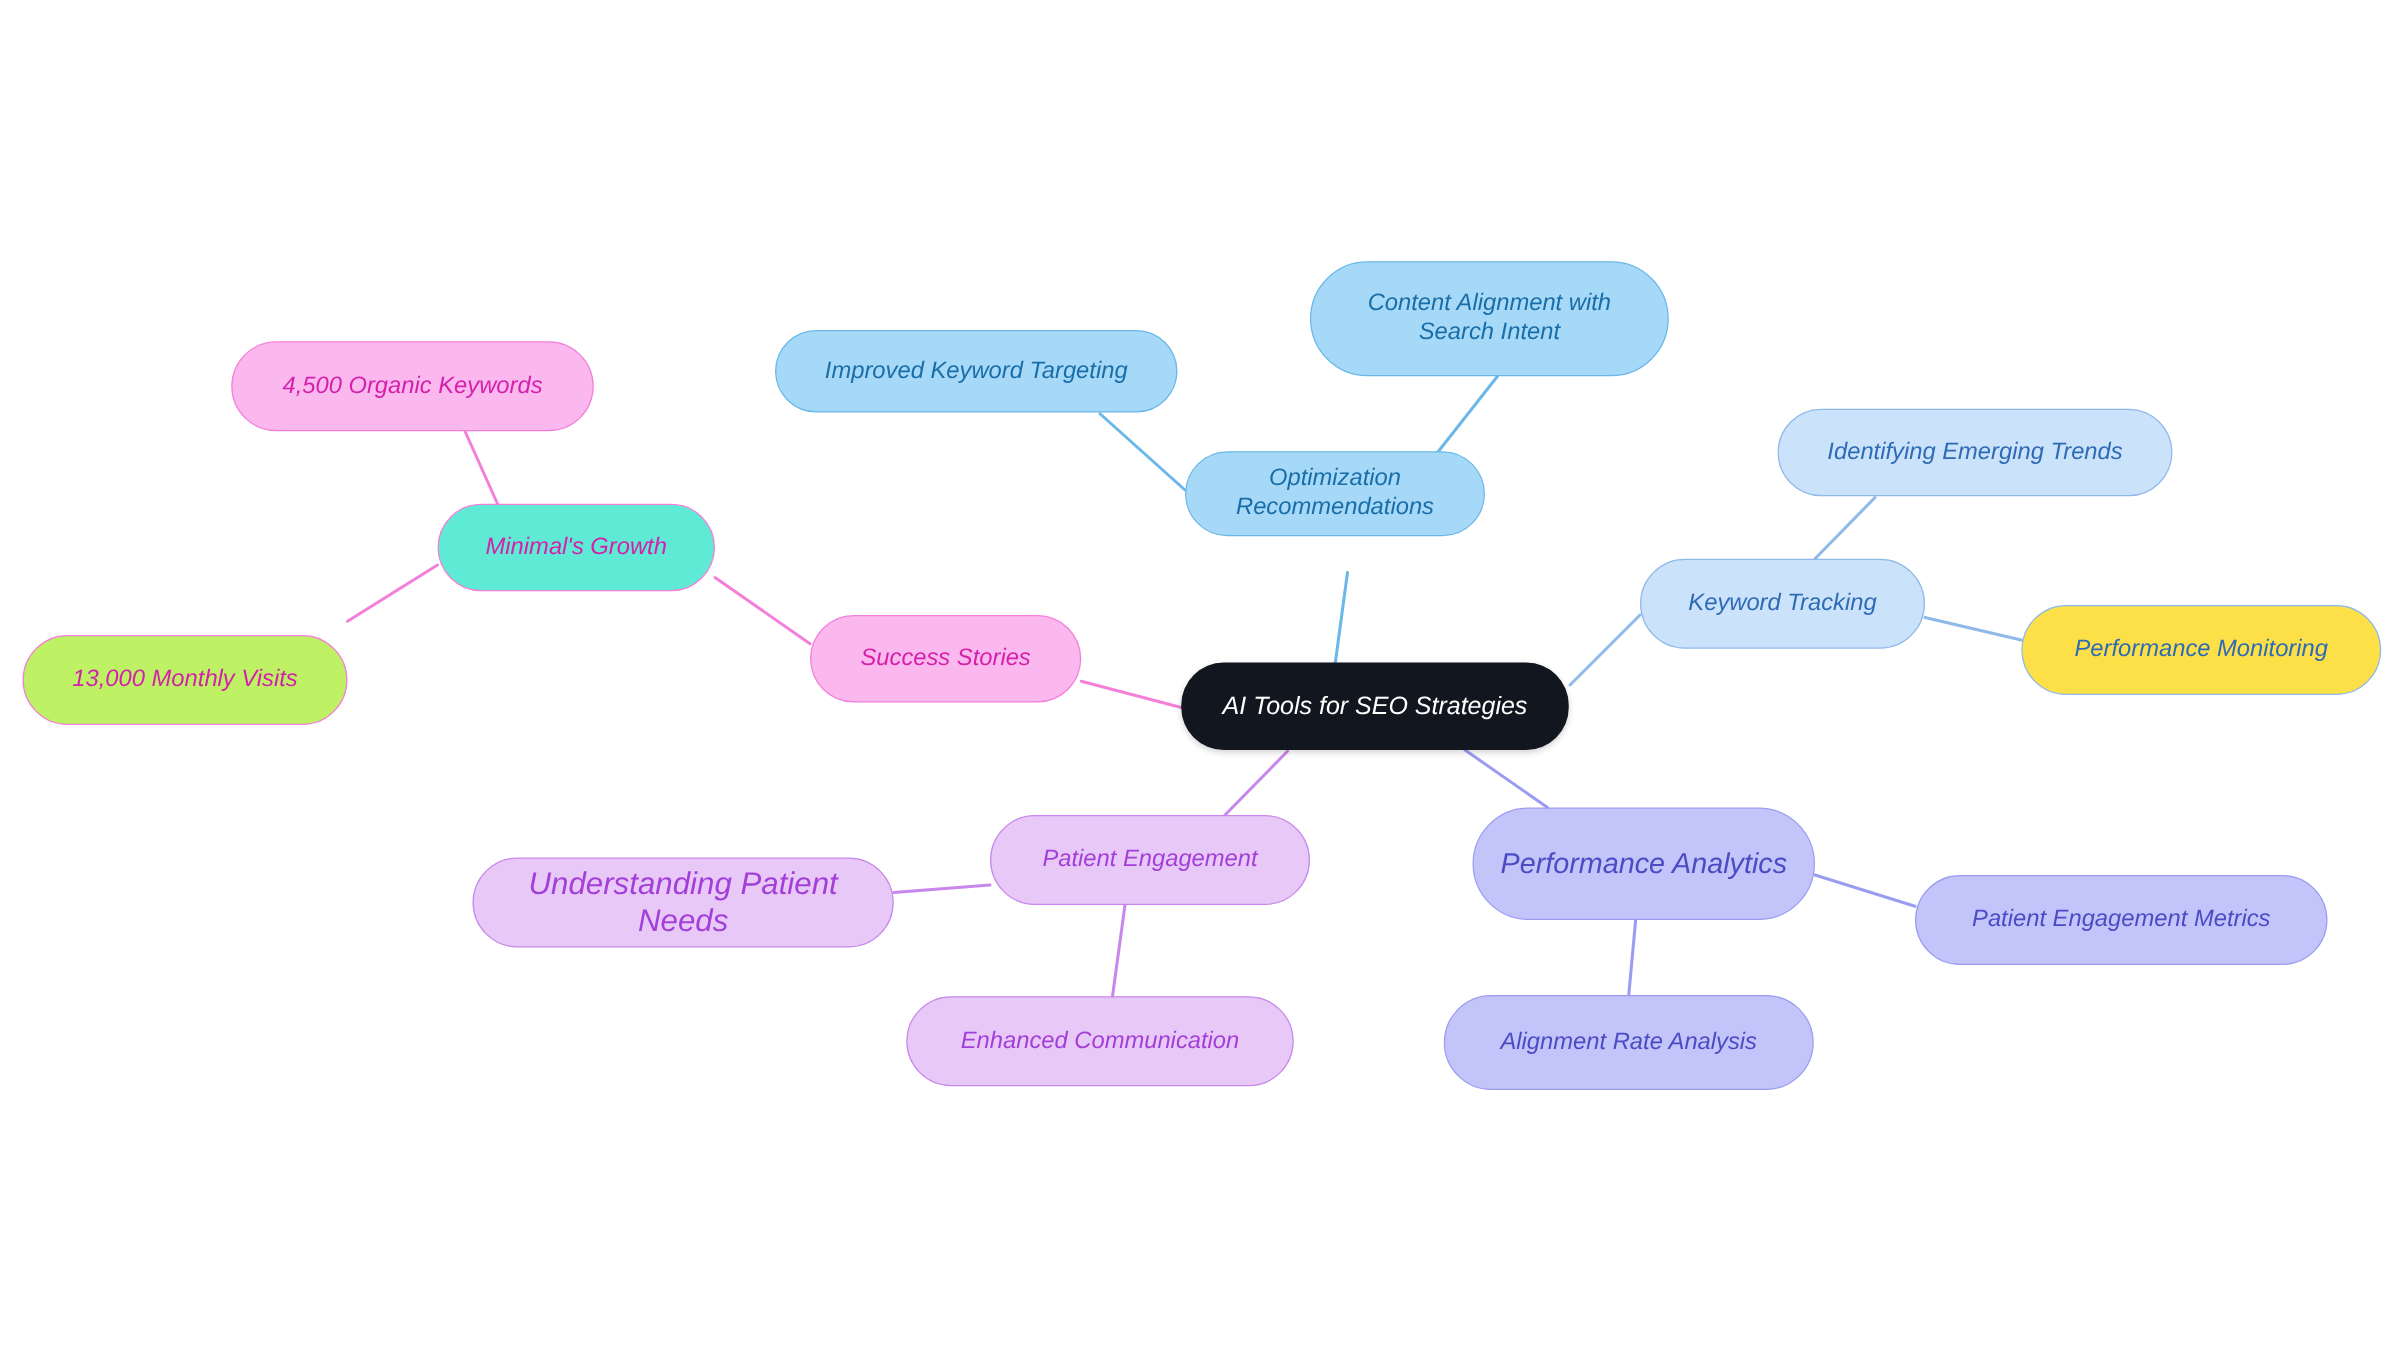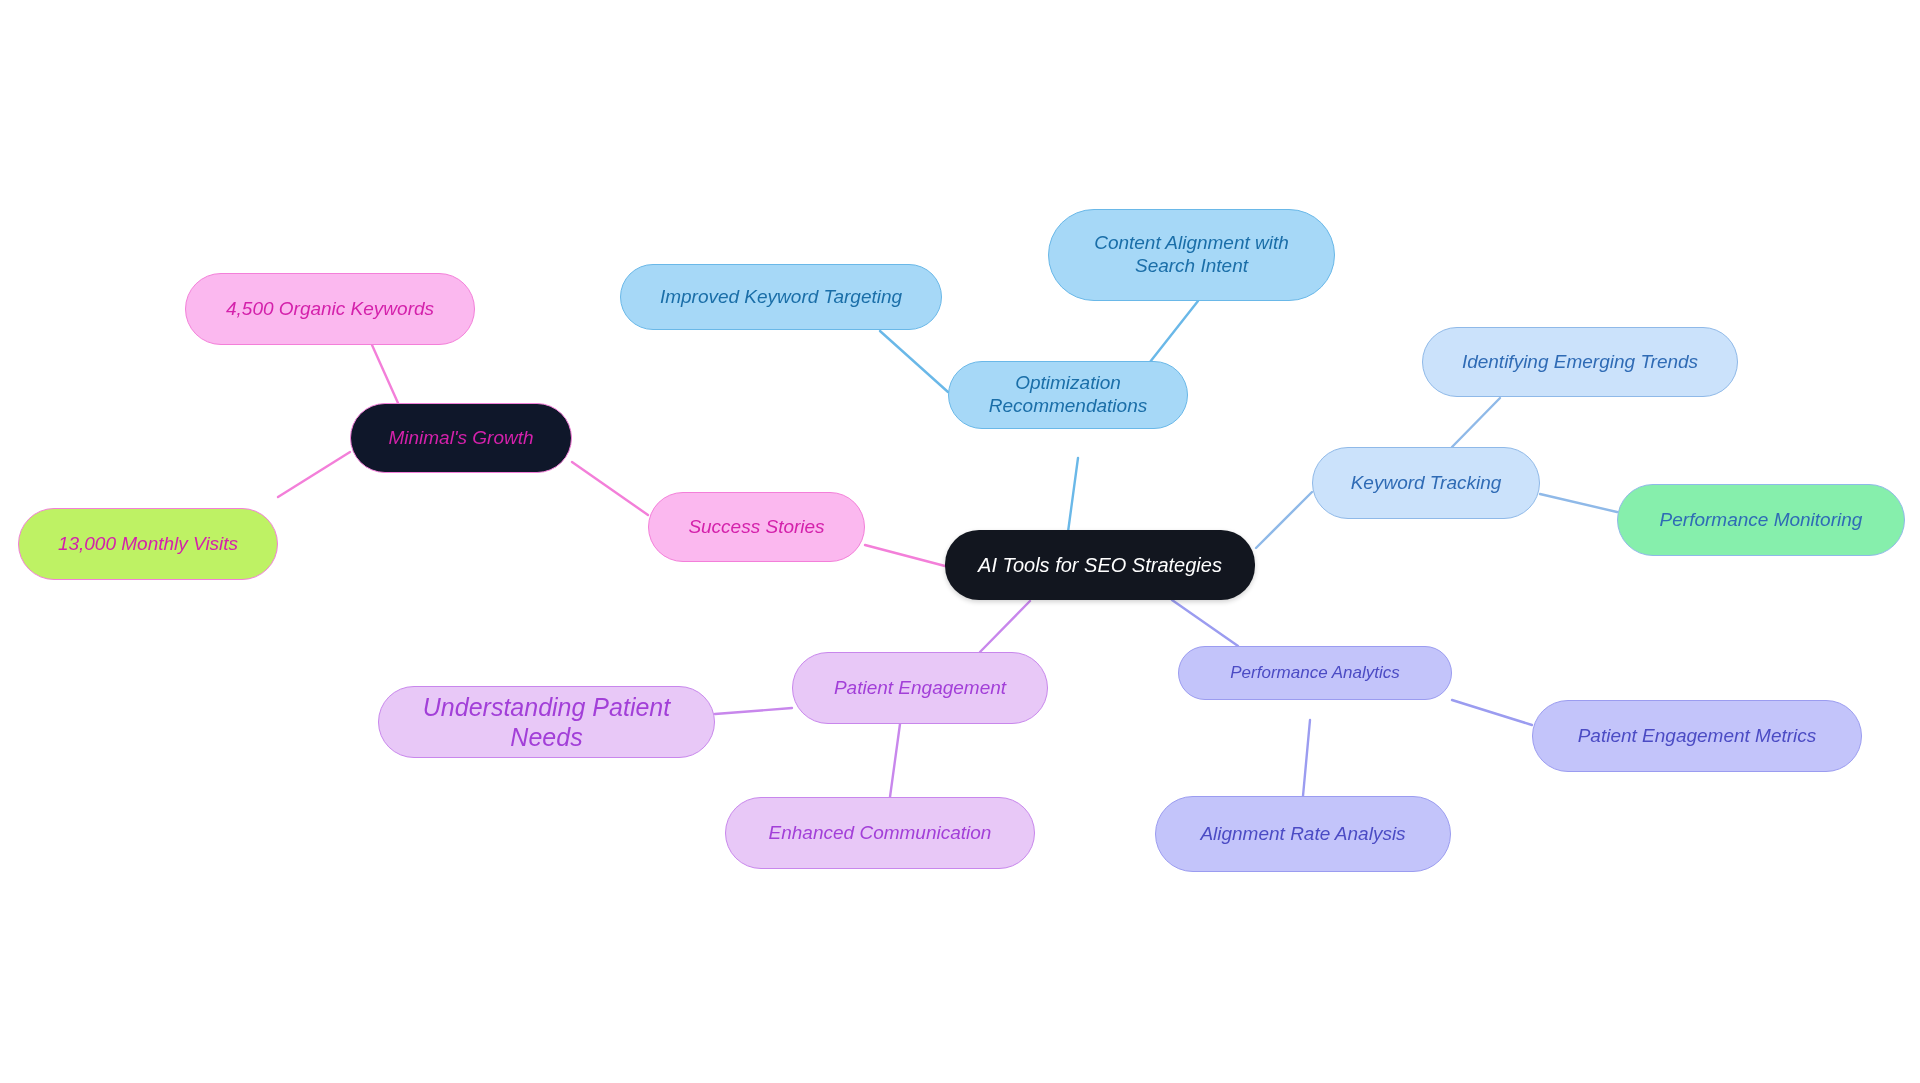--- a/index.html
+++ b/index.html
@@ -89,45 +89,45 @@
       </div>
       <div class="node" style="left: 620px; top: 264px; width: 322px; height: 66px; background: rgb(166, 216, 247); border-color: rgb(106, 184, 232); color: rgb(26, 110, 168); font-size: 19px;">
         <span class="node-label">Improved Keyword Targeting</span>
       </div>
       <div class="node" style="left: 1312px; top: 447px; width: 228px; height: 72px; background: rgb(203, 226, 251); border-color: rgb(143, 185, 232); color: rgb(47, 107, 181); font-size: 19px;">
         <span class="node-label">Keyword Tracking</span>
       </div>
       <div class="node" style="left: 1422px; top: 327px; width: 316px; height: 70px; background: rgb(203, 226, 251); border-color: rgb(143, 185, 232); color: rgb(47, 107, 181); font-size: 19px;">
         <span class="node-label">Identifying Emerging Trends</span>
       </div>
-      <div class="node" style="left: 1617px; top: 484px; width: 288px; height: 72px; background: #86efac; border-color: rgb(143, 185, 232); color: rgb(47, 107, 181); font-size: 19px;">
+      <div class="node" style="left: 1617px; top: 484px; width: 288px; height: 72px; background: #fde047; border-color: rgb(143, 185, 232); color: rgb(47, 107, 181); font-size: 19px;">
         <span class="node-label">Performance Monitoring</span>
       </div>
-      <div class="node" style="left: 1178px; top: 646px; width: 274px; height: 54px; background: rgb(195, 196, 250); border-color: rgb(155, 156, 240); color: rgb(75, 75, 196); font-size: 17px;">
+      <div class="node" style="left: 1178px; top: 646px; width: 274px; height: 90px; background: rgb(195, 196, 250); border-color: rgb(155, 156, 240); color: rgb(75, 75, 196); font-size: 23px;">
         <span class="node-label">Performance Analytics</span>
       </div>
       <div class="node" style="left: 1532px; top: 700px; width: 330px; height: 72px; background: rgb(195, 196, 250); border-color: rgb(155, 156, 240); color: rgb(75, 75, 196); font-size: 19px;">
         <span class="node-label">Patient Engagement Metrics</span>
       </div>
       <div class="node" style="left: 1155px; top: 796px; width: 296px; height: 76px; background: rgb(195, 196, 250); border-color: rgb(155, 156, 240); color: rgb(75, 75, 196); font-size: 19px;">
         <span class="node-label">Alignment Rate Analysis</span>
       </div>
       <div class="node" style="left: 792px; top: 652px; width: 256px; height: 72px; background: rgb(232, 200, 247); border-color: rgb(200, 135, 236); color: rgb(162, 63, 216); font-size: 19px;">
         <span class="node-label">Patient Engagement</span>
       </div>
       <div class="node" style="left: 378px; top: 686px; width: 337px; height: 72px; background: rgb(232, 200, 247); border-color: rgb(200, 135, 236); color: rgb(162, 63, 216); font-size: 25px;">
         <span class="node-label">Understanding Patient Needs</span>
       </div>
       <div class="node" style="left: 725px; top: 797px; width: 310px; height: 72px; background: rgb(232, 200, 247); border-color: rgb(200, 135, 236); color: rgb(162, 63, 216); font-size: 19px;">
         <span class="node-label">Enhanced Communication</span>
       </div>
       <div class="node" style="left: 648px; top: 492px; width: 217px; height: 70px; background: rgb(251, 184, 239); border-color: rgb(243, 127, 217); color: rgb(212, 33, 171); font-size: 19px;">
         <span class="node-label">Success Stories</span>
       </div>
-      <div class="node" style="left: 350px; top: 403px; width: 222px; height: 70px; background: #0f172a; border-color: rgb(243, 127, 217); color: rgb(212, 33, 171); font-size: 19px;">
+      <div class="node" style="left: 350px; top: 403px; width: 222px; height: 70px; background: #5eead4; border-color: rgb(243, 127, 217); color: rgb(212, 33, 171); font-size: 19px;">
         <span class="node-label">Minimal's Growth</span>
       </div>
       <div class="node" style="left: 185px; top: 273px; width: 290px; height: 72px; background: rgb(251, 184, 239); border-color: rgb(243, 127, 217); color: rgb(212, 33, 171); font-size: 19px;">
         <span class="node-label">4,500 Organic Keywords</span>
       </div>
       <div class="node" style="left: 18px; top: 508px; width: 260px; height: 72px; background: #bef264; border-color: rgb(243, 127, 217); color: rgb(212, 33, 171); font-size: 19px;">
         <span class="node-label">13,000 Monthly Visits</span>
       </div>
     </div>
 </div>

